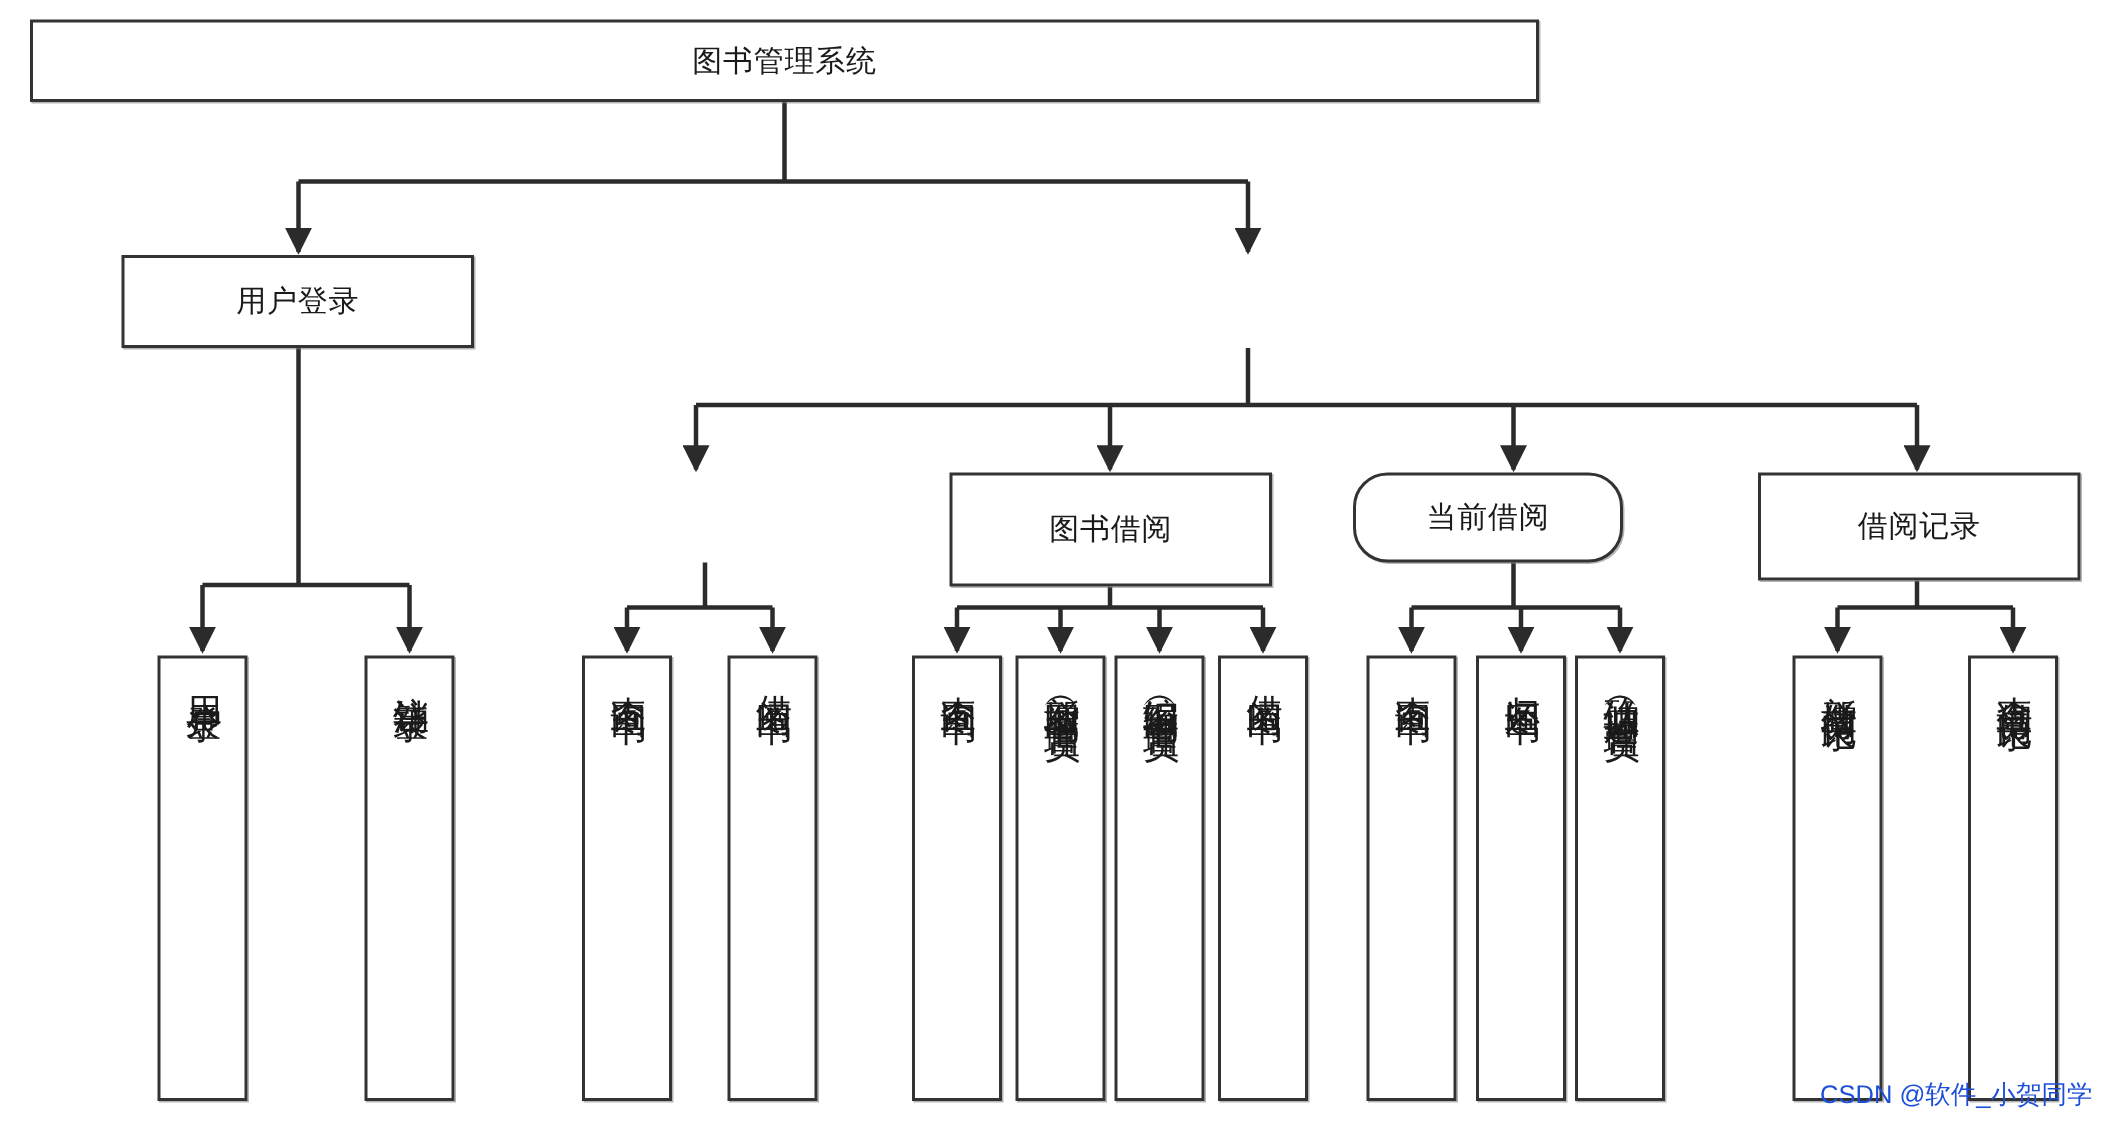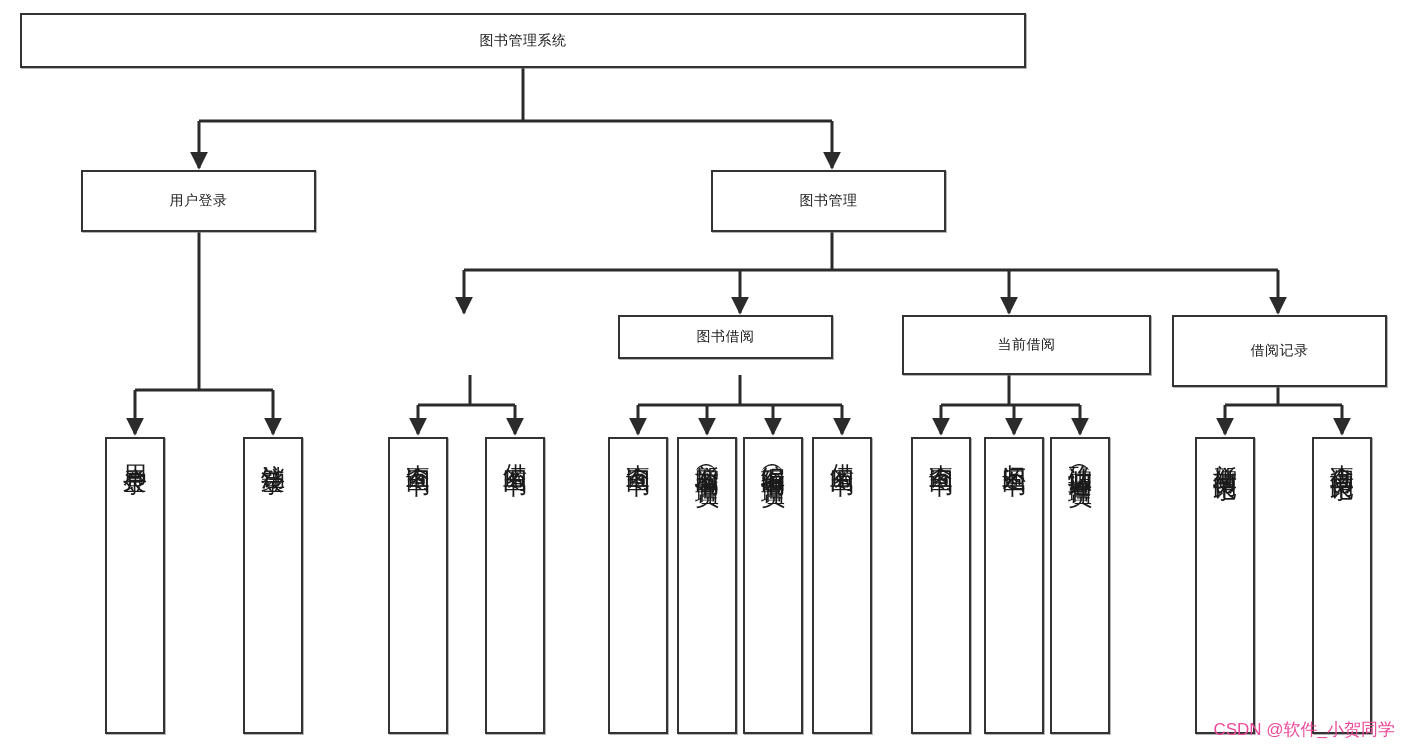--- a/index.html
+++ b/index.html
@@ -35,41 +35,41 @@
     justify-content: center;
     z-index: 3;
   }
   .node .label {
     color: #1a1a1a;
     letter-spacing: 0.5px;
     white-space: pre;
     text-align: center;
   }
   .node.horiz .label {
-    font-size: 14px;
+    font-size: 20px;
     line-height: 1.1;
   }
   .node.vert {
     align-items: flex-start;
     justify-content: center;
     padding-top: 6px;
   }
   .node.vert .label {
     writing-mode: vertical-rl;
     text-orientation: upright;
     font-size: 24px;
     line-height: 1.08;
     letter-spacing: 3px;
   }
   #watermark {
     position: absolute;
     right: 10px;
     bottom: 6px;
     font-size: 17px;
-    color: #ec4899;
+    color: #1d4ed8;
     z-index: 9;
     white-space: pre;
   }
 </style>
 </head>
 <body>
 
 <div id="canvas">
 
   <svg id="wires" viewBox="0 0 1405 747" xmlns="http://www.w3.org/2000/svg">
@@ -122,28 +122,25 @@
     </g>
   </svg>
 
   <div class="node horiz" style="left: 20px; top: 13px; width: 1006px; height: 55px;">
     <span class="label">图书管理系统</span>
   </div>
 
   <div class="node horiz" style="left: 81px; top: 170px; width: 235px; height: 62px;">
     <span class="label">用户登录</span>
   </div>
-  <div class="node horiz" style="left: 711px; top: 170px; width: 235px; height: 62px;">
-    <span class="label">图书管理</span>
-  </div>
 
-  <div class="node horiz" style="left: 618px; top: 315px; width: 215px; height: 44px;">
+  <div class="node horiz" style="left: 633px; top: 315px; width: 215px; height: 76px;">
     <span class="label">图书借阅</span>
   </div>
-  <div class="node horiz" style="left: 902px; top: 315px; width: 249px; height: 60px;">
+  <div class="node horiz" style="left: 902px; top: 315px; width: 180px; height: 60px; border-radius: 23px;">
     <span class="label">当前借阅</span>
   </div>
   <div class="node horiz" style="left: 1172px; top: 315px; width: 215px; height: 72px;">
     <span class="label">借阅记录</span>
   </div>
 
   <div class="node vert" style="left: 105px; top: 437px; width: 60px; height: 297px;">
     <span class="label">用户登录</span>
   </div>
   <div class="node vert" style="left: 243px; top: 437px; width: 60px; height: 297px;">

